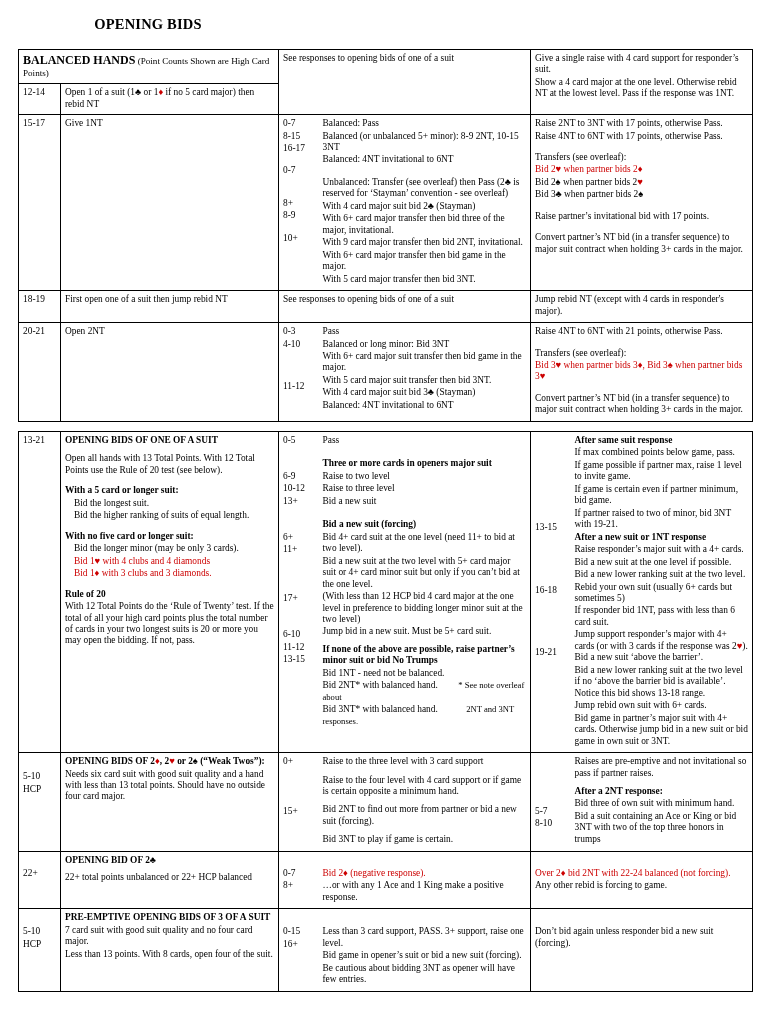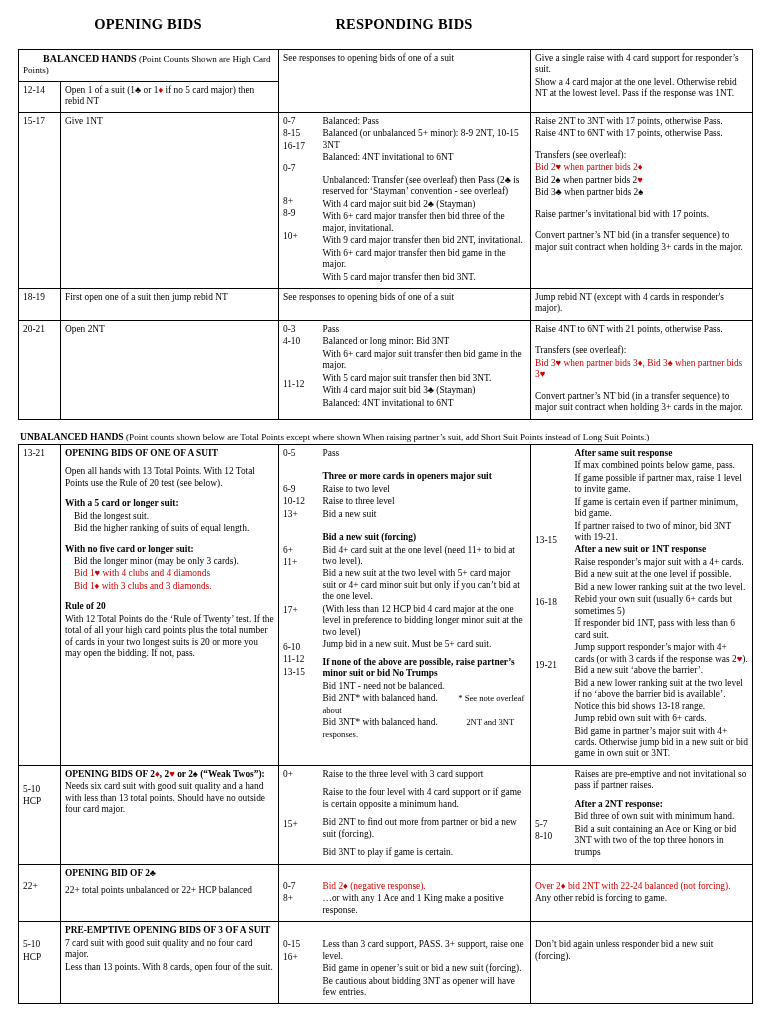--- a/index.html
+++ b/index.html
@@ -42,21 +42,21 @@
     vertical-align:top;
     padding:3px 4px 4px 4px;
     font-size:9.4px;
     line-height:1.22;
   }
   .nb-l{border-left:none !important;}
   .nb-r{border-right:none !important;}
   .nb-b{border-bottom:none !important;}
 
   .bold{font-weight:bold;}
-  .sec-title{font-weight:bold;font-size:10px;margin-left:20px;}
+  .sec-title{font-weight:bold;font-size:12px;}
   .sec-note{font-weight:normal;font-size:9.1px;}
   .small{font-size:8.6px;}
   .red{color:#cc0000;}
   p{margin:0 0 1px 0;}
   .idt{padding-left:9px;}
 
   
   col.c1{width:42px;}
   col.c2{width:218px;}
   col.c3{width:40px;}
@@ -70,21 +70,20 @@
     padding:2px 0 2px 2px;
   }
 </style>
 </head>
 <body>
 
 <div class="page">
 
   <div class="headers">
     <div class="h h1">OPENING BIDS</div>
-    <div class="h h2">RESPONDING BIDS</div>
   </div>
 
   <table class="grid">
     <colgroup>
       <col class="c1">
         <col class="c2">
         <col class="c3">
         <col class="c4">
         <col class="c5">
         <col class="c6">
@@ -193,24 +192,20 @@
         <p>Transfers (see overleaf):</p>
         <p class="red">Bid 3<span style="color:#cc0000">♥</span> when partner bids 3<span style="color:#cc0000">♦</span>,  Bid 3♠ when partner bids 3<span style="color:#cc0000">♥</span></p>
         <p style="height:8px">&nbsp;</p>
         <p>Convert partner’s NT bid (in a transfer sequence) to major suit contract when holding 3+ cards in the major.</p>
       </td>
     </tr>
   </tbody>
     </table>
 
   <div style="height:9px"></div>
-  <div class="plain-head">
-    <span>UNBALANCED HANDS</span>
-    <span class="sec-note">(Point counts shown below are Total Points except where shown  When raising partner’s suit, add Short Suit Points instead of Long Suit Points.)</span>
-  </div>
 
   <table class="grid">
     <colgroup>
       <col class="c1">
         <col class="c2">
         <col class="c3">
         <col class="c4">
         <col class="c5">
         <col class="c6">
     </colgroup>

